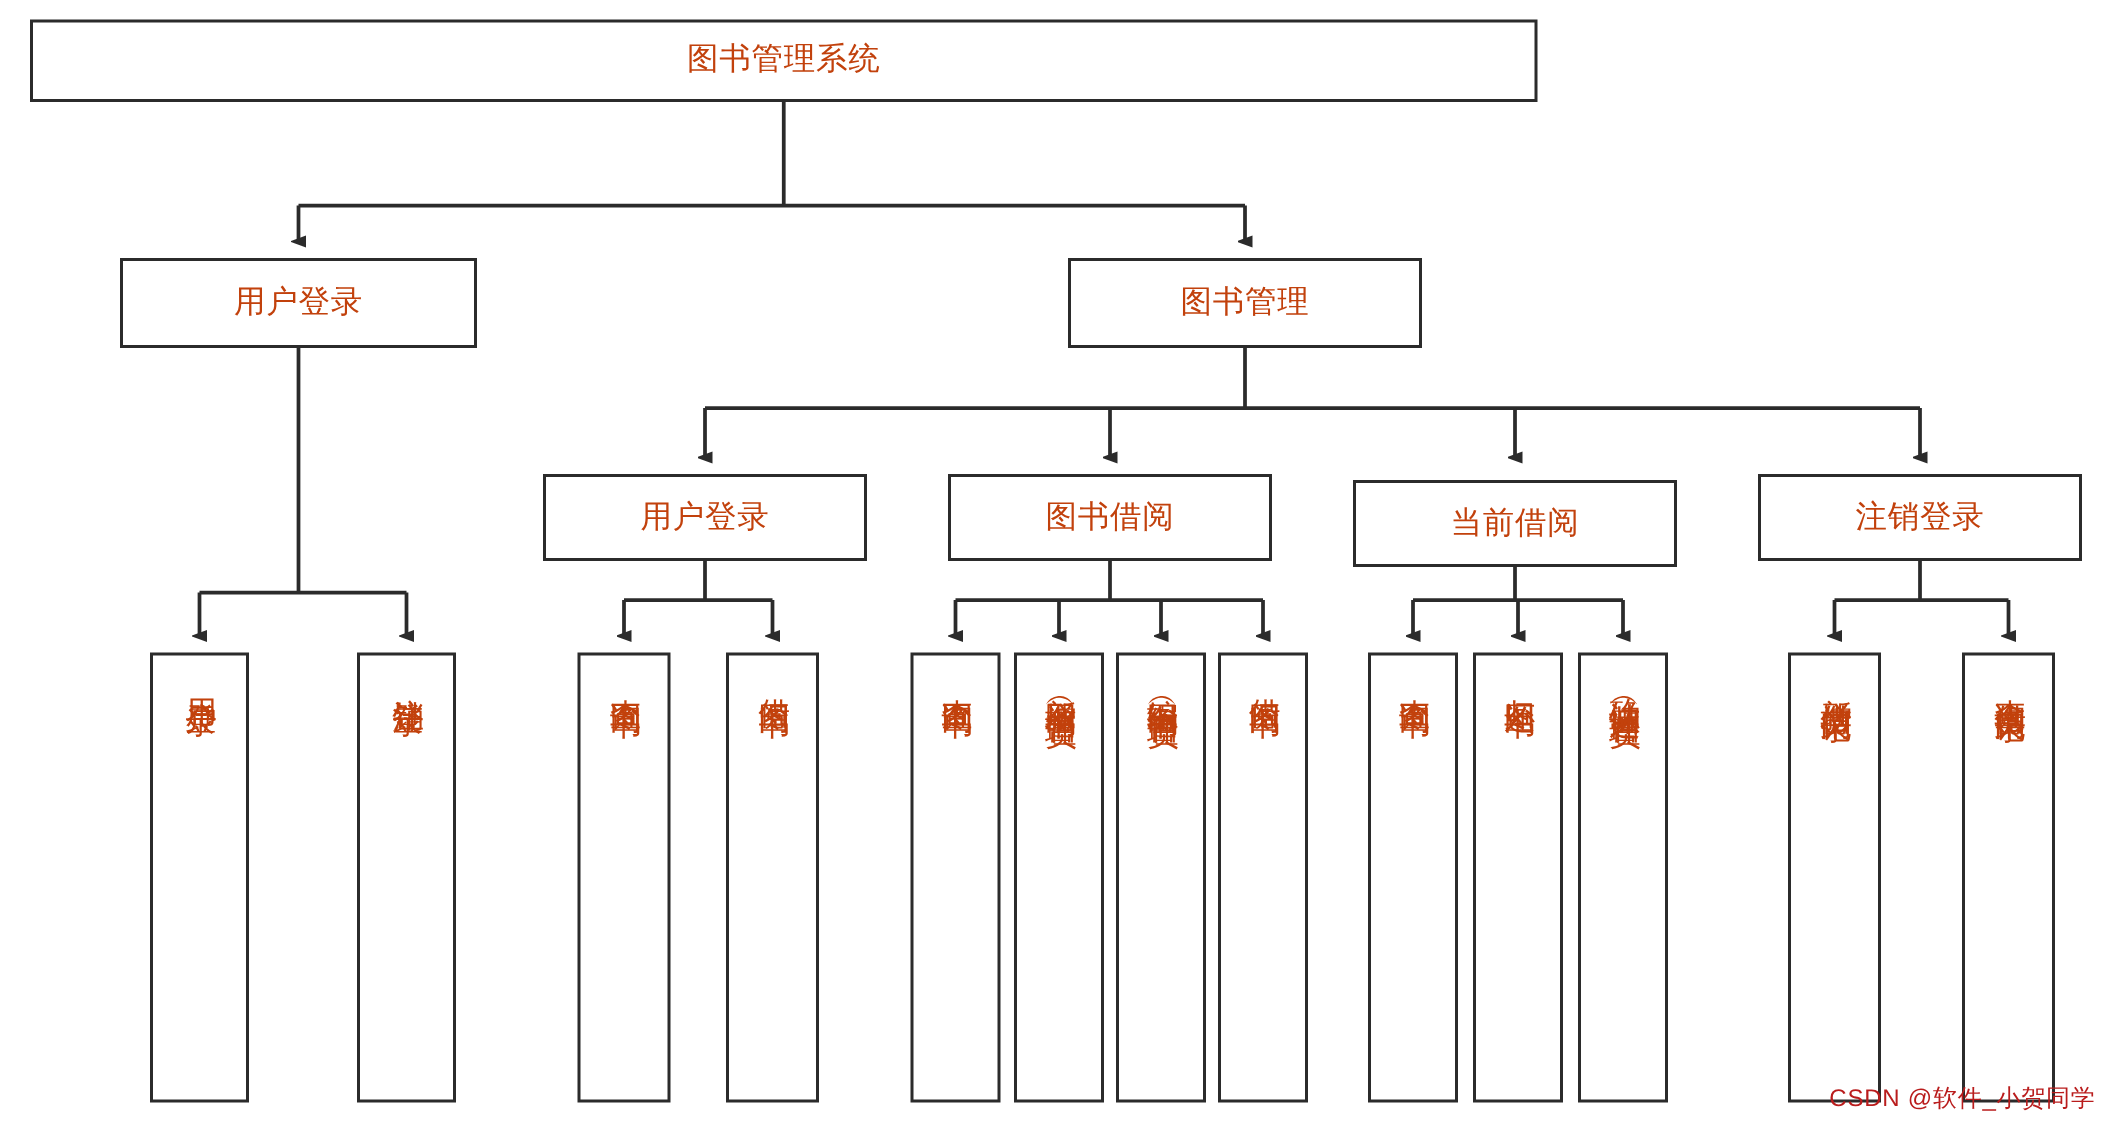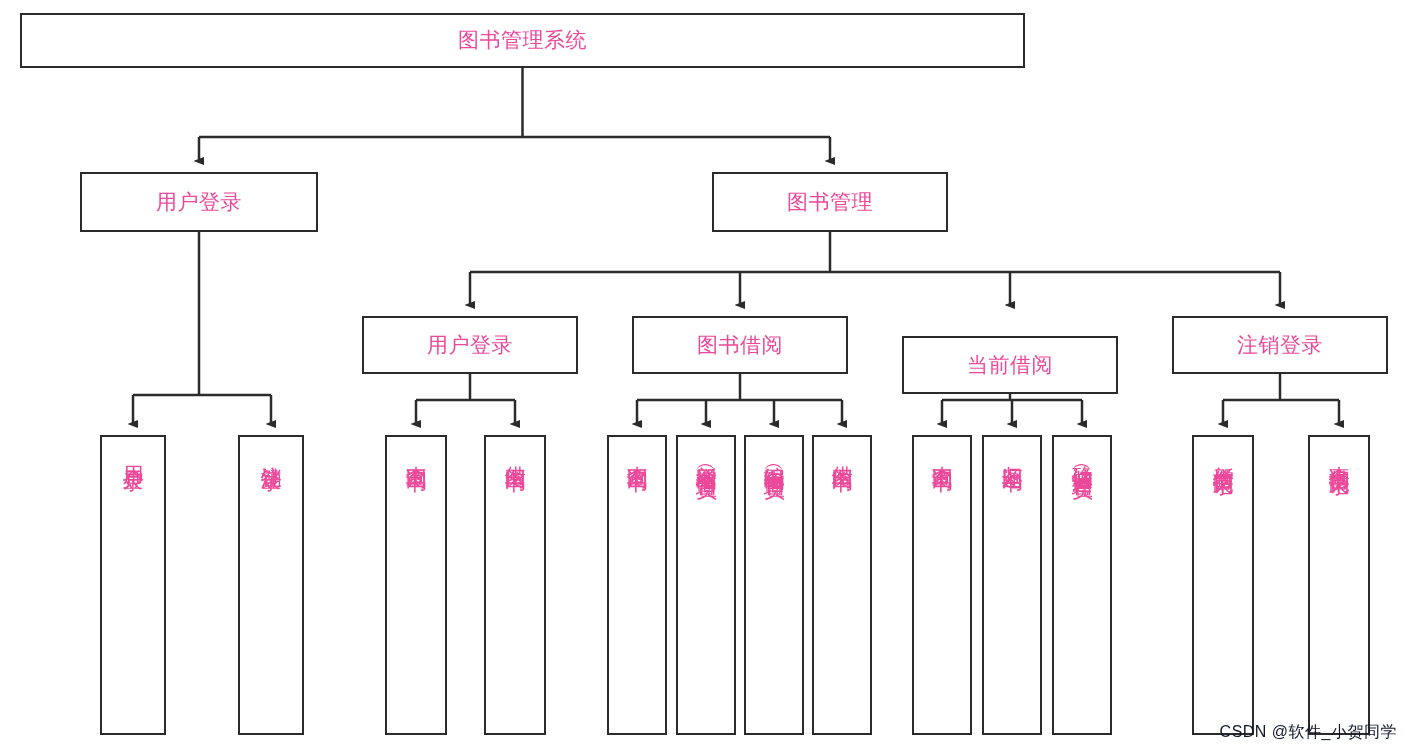--- a/index.html
+++ b/index.html
@@ -29,21 +29,21 @@
     position: absolute;
     box-sizing: border-box;
     border: 2px solid #2b2b2b;
     background: #ffffff;
     display: flex;
     align-items: center;
     justify-content: center;
     z-index: 2;
   }
   .node-label {
-    color: #ec4899;
+    color: #c2410c;
     font-size: 21px;
     line-height: 1.28;
     letter-spacing: 0.5px;
     white-space: nowrap;
   }
   .node.vertical {
     align-items: flex-start;
     padding-top: 12px;
   }
   .node.vertical .node-label {
@@ -53,21 +53,21 @@
     line-height: 1.35;
     letter-spacing: 2px;
     white-space: normal;
     max-height: 100%;
   }
   #watermark {
     position: absolute;
     right: 8px;
     bottom: 4px;
     font-size: 16px;
-    color: #0f172a;
+    color: #b91c1c;
     letter-spacing: 0.5px;
     z-index: 3;
     white-space: nowrap;
     pointer-events: none;
   }
 </style>
 </head>
 <body>
 
 <div id="diagram-root">
@@ -123,21 +123,21 @@
       </div>
       <div class="node" style="left: 712px; top: 172px; width: 236px; height: 60px; text-align: center;">
         <span class="node-label">图书管理</span>
       </div>
       <div class="node" style="left: 362px; top: 316px; width: 216px; height: 58px;">
         <span class="node-label">用户登录</span>
       </div>
       <div class="node" style="left: 632px; top: 316px; width: 216px; height: 58px;">
         <span class="node-label">图书借阅</span>
       </div>
-      <div class="node" style="left: 902px; top: 336px; width: 216px; height: 58px;">
+      <div class="node" style="left: 902px; top: 320px; width: 216px; height: 58px;">
         <span class="node-label">当前借阅</span>
       </div>
       <div class="node" style="left: 1172px; top: 316px; width: 216px; height: 58px;">
         <span class="node-label">注销登录</span>
       </div>
       <div class="node vertical" style="left: 100px; top: 435px; width: 66px; height: 300px;">
         <span class="node-label">用户登录</span>
       </div>
       <div class="node vertical" style="left: 238px; top: 435px; width: 66px; height: 300px;">
         <span class="node-label">注销登录</span>

